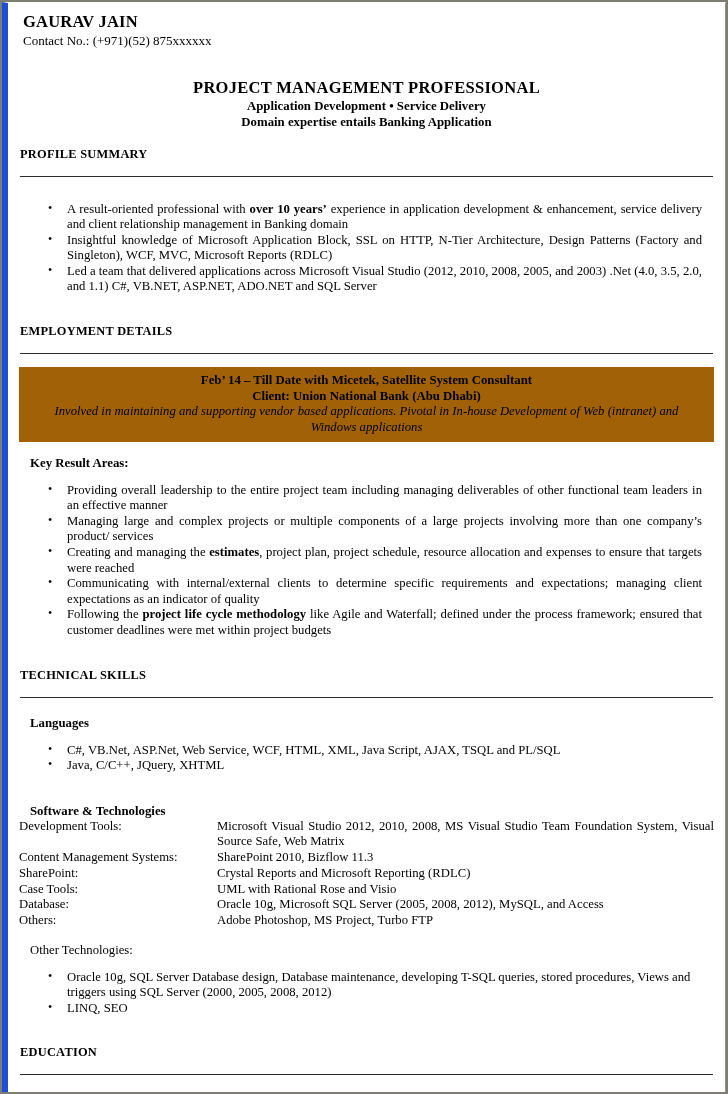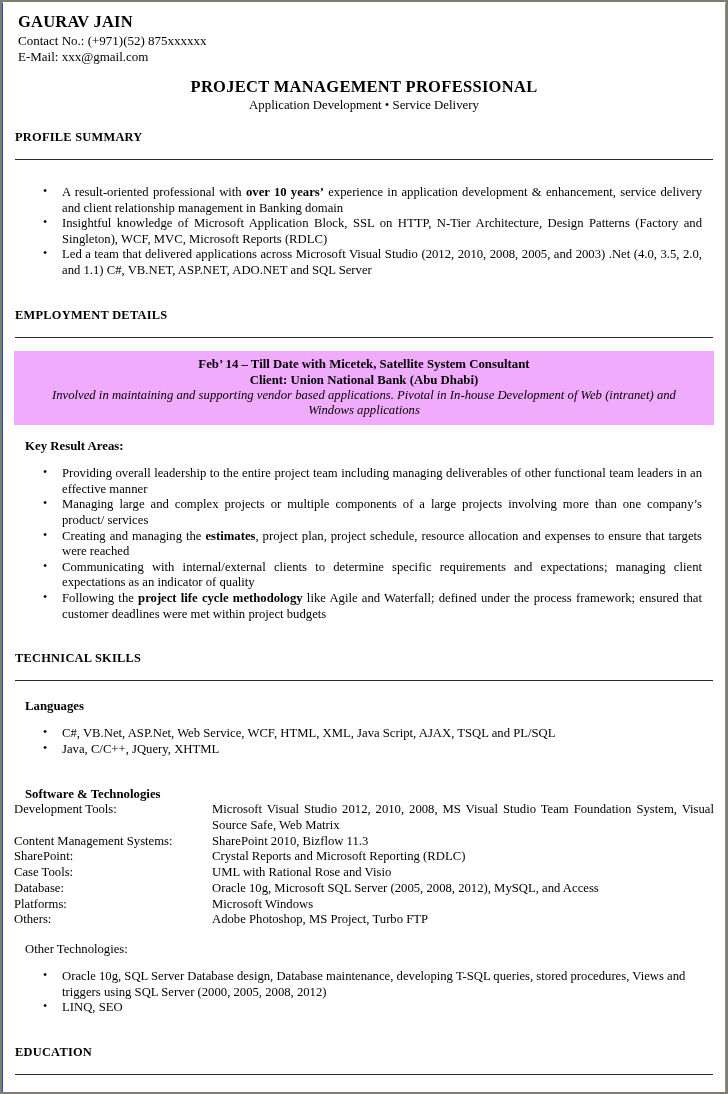--- a/index.html
+++ b/index.html
@@ -23,21 +23,21 @@
     border-left: 2px solid #7d7d72;
     border-right: 2px solid #7d7d72;
     border-top: 2px solid #7d7d72;
     border-bottom: 2px solid #7d7d72;
     padding: 0;
   }
   .page-inner {
     box-sizing: border-box;
     width: 100%;
     height: 100%;
-    border-left: 1px solid #1d4ed8;
+    border-left: 6px solid #1d4ed8;
     border-right: 1px solid #8f8f85;
     border-top: 1px solid #ffffff;
     padding: 7px 11px 0 11px;
   }
 
   
   .name {
     font-size: 16.5px;
     font-weight: bold;
     letter-spacing: 0.2px;
@@ -45,31 +45,31 @@
     margin: 2px 0 2px 4px;
   }
   .contact-line {
     font-size: 13px;
     line-height: 15.5px;
     margin-left: 4px;
   }
 
   .title-block {
     text-align: center;
-    margin-top: 12px;
+    margin-top: 28px;
   }
   .title-main {
     font-size: 16.5px;
     font-weight: bold;
     letter-spacing: 0.3px;
     line-height: 21px;
   }
   .title-sub {
     font-size: 12.8px;
-    font-weight: normal;
+    font-weight: bold;
     line-height: 16px;
   }
 
   
   .section-head {
     font-size: 12.4px;
     font-weight: bold;
     letter-spacing: 0.25px;
     padding-bottom: 14px;
     border-bottom: 1.4px solid #2b2b2b;
@@ -96,21 +96,21 @@
     content: "\2022";
     position: absolute;
     left: 17px;
     top: -1px;
     font-size: 12px;
   }
   ul.bl.nojust > li { text-align: left; }
 
   
   .emp-box {
-    background: #f0abfc;
+    background: #a16207;
     text-align: center;
     padding: 5px 22px 6px 22px;
     margin: 0 0 0 0;
     box-sizing: border-box;
   }
   .emp-line1, .emp-line2 {
     font-size: 12.8px;
     font-weight: bold;
     line-height: 16px;
   }
@@ -153,26 +153,26 @@
 </style>
 </head>
 <body>
 
 <div class="page">
 <div class="page-inner">
 
   <div>
     <div class="name">GAURAV JAIN</div>
     <div class="contact-line">Contact No.: (+971)(52) 875xxxxxx</div>
-    <div class="contact-line">E-Mail: xxx@gmail.com</div>
   </div>
 
   <div class="title-block">
     <div class="title-main">PROJECT MANAGEMENT PROFESSIONAL</div>
     <div class="title-sub">Application Development • Service Delivery</div>
+    <div class="title-sub">Domain expertise entails Banking Application</div>
   </div>
 
   <div class="sec-gap-lg"></div>
   <div class="section-head">PROFILE SUMMARY</div>
   <div class="sec-gap-md"></div>
   <ul class="bl">
         <li>A result-oriented professional with <b>over 10 years’</b> experience in application development &amp; enhancement, service delivery and client relationship management in Banking domain</li>
         <li>Insightful knowledge of Microsoft Application Block, SSL on HTTP, N-Tier Architecture, Design Patterns (Factory and Singleton), WCF, MVC, Microsoft Reports (RDLC)</li>
         <li>Led a team that delivered applications across Microsoft Visual Studio (2012, 2010, 2008, 2005, and 2003) .Net (4.0, 3.5, 2.0, and 1.1) C#, VB.NET, ASP.NET, ADO.NET and SQL Server</li>
       </ul>
@@ -225,24 +225,20 @@
           </tr>
           <tr>
             <td class="k">Case Tools:</td>
             <td class="v">UML with Rational Rose and Visio</td>
           </tr>
           <tr>
             <td class="k">Database:</td>
             <td class="v">Oracle 10g, Microsoft SQL Server (2005, 2008, 2012), MySQL, and Access</td>
           </tr>
           <tr>
-            <td class="k">Platforms:</td>
-            <td class="v">Microsoft Windows</td>
-          </tr>
-          <tr>
             <td class="k">Others:</td>
             <td class="v">Adobe Photoshop, MS Project, Turbo FTP</td>
           </tr>
         </tbody>
       </table>
 
   <div class="sec-gap-md"></div>
   <div class="plain-line">Other Technologies:</div>
   <ul class="bl nojust">
         <li>Oracle 10g, SQL Server Database design, Database maintenance, developing T-SQL queries, stored procedures, Views and triggers using SQL Server (2000, 2005, 2008, 2012)</li>

